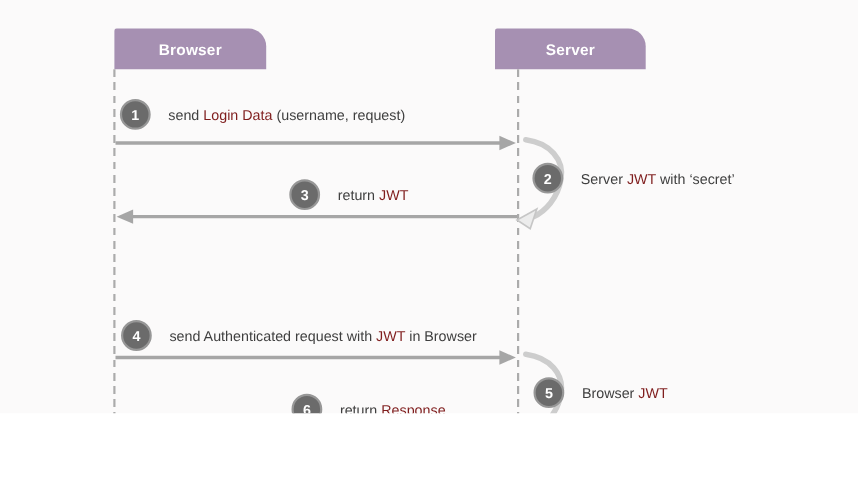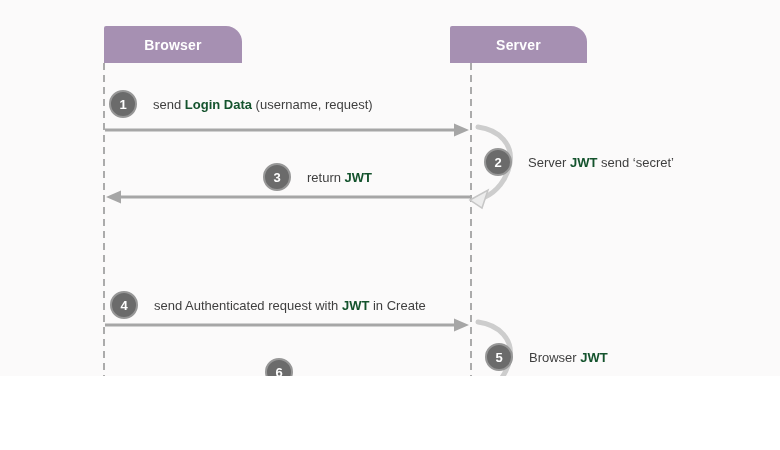--- a/index.html
+++ b/index.html
@@ -64,22 +64,22 @@
     display: flex;
     align-items: center;
     justify-content: center;
     flex: 0 0 auto;
   }
   .step-text {
     font-size: 13px;
     color: #3f3f3f;
   }
   .hl {
-    color: #14532d;
-    font-weight: bold;
+    color: #7f1d1d;
+    font-weight: normal;
   }
   .s1 { left: 109px; top: 90px;  }
   .s2 { left: 484px; top: 148px; }
   .s3 { left: 263px; top: 163px; }
   .s4 { left: 110px; top: 291px; }
   .s5 { left: 485px; top: 343px; }
   .s6 { left: 265px; top: 358px; }
   .watermark {
     position: absolute;
     left: 104px;
@@ -140,44 +140,47 @@
   <div class="step s1">
     <div class="step-circle">1</div>
     <div class="step-text">
       <span>send </span><span class="hl">Login Data</span><span> (username, request)</span>
     </div>
   </div>
 
   <div class="step s2">
     <div class="step-circle">2</div>
     <div class="step-text">
-      <span>Server </span><span class="hl">JWT</span><span> send ‘secret’</span>
+      <span>Server </span><span class="hl">JWT</span><span> with ‘secret’</span>
     </div>
   </div>
 
   <div class="step s3">
     <div class="step-circle">3</div>
     <div class="step-text">
       <span>return </span><span class="hl">JWT</span><span></span>
     </div>
   </div>
 
   <div class="step s4">
     <div class="step-circle">4</div>
     <div class="step-text">
-      <span>send Authenticated request with </span><span class="hl">JWT</span><span> in Create</span>
+      <span>send Authenticated request with </span><span class="hl">JWT</span><span> in Browser</span>
     </div>
   </div>
 
   <div class="step s5">
     <div class="step-circle">5</div>
     <div class="step-text">
       <span>Browser </span><span class="hl">JWT</span><span></span>
     </div>
   </div>
 
   <div class="step s6">
     <div class="step-circle">6</div>
+    <div class="step-text">
+      <span>return </span><span class="hl">Response</span><span></span>
+    </div>
   </div>
 
   <div class="watermark"></div>
 
 </div>
 
 </body></html>

